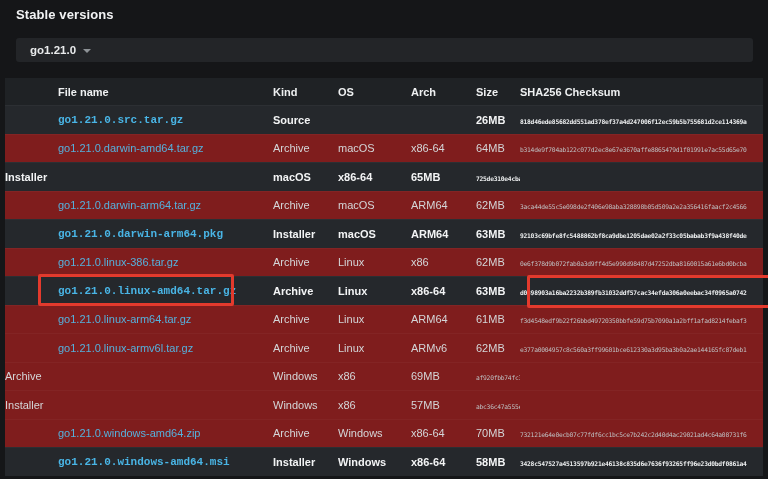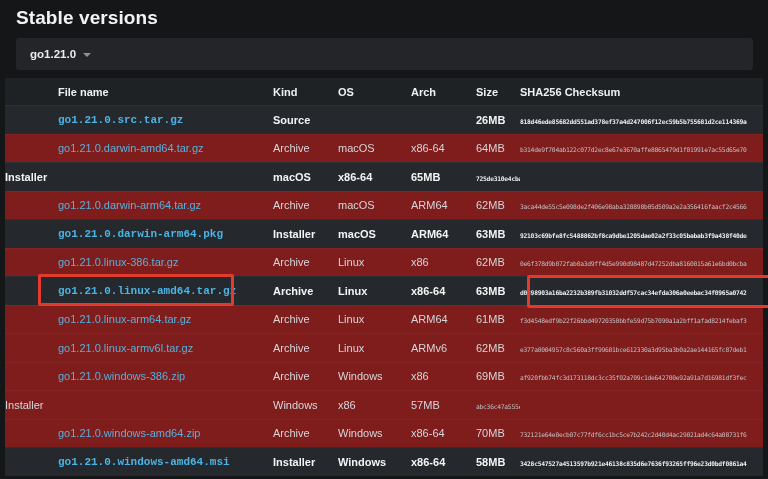--- a/index.html
+++ b/index.html
@@ -6,24 +6,24 @@
   html,body { width:768px; height:479px; }
   body {
     position:relative;
     background:#151618;
     overflow:hidden;
     font-family:"Liberation Sans", sans-serif;
     -webkit-font-smoothing:antialiased;
   }
   .page-title {
     position:absolute; left:16px; top:7px;
-    font-size:19px; font-weight:700; color:#f2f3f4; letter-spacing:.1px;
+    font-size:13px; font-weight:700; color:#f2f3f4; letter-spacing:.1px;
   }
   .version-bar {
-    position:absolute; left:16px; top:38px; width:737px; height:32px;
+    position:absolute; left:16px; top:38px; width:737px; height:24px;
     background:#232528; border-radius:3px;
     display:flex; align-items:center; padding-left:14px; cursor:pointer;
   }
   .version-label { font-size:11.5px; font-weight:700; color:#e9ebec; }
   .chevron {
     width:0; height:0; margin-left:7px; margin-top:2px;
     border-left:4px solid transparent; border-right:4px solid transparent;
     border-top:4px solid #8d9296;
   }
   .dl-table {
@@ -173,23 +173,20 @@
       <a class="file-link">go1.21.0.linux-armv6l.tar.gz</a>
     </div>
     <div class="cell c-kind">Archive</div>
     <div class="cell c-os">Linux</div>
     <div class="cell c-arch">ARMv6</div>
     <div class="cell c-size">62MB</div>
     <div class="cell cell-sha"><span class="sha">e377a0004957c8c560a3ff99601bce612330a3d95ba3b0a2ae144165fc87deb1</span></div>
   </div>
 
   <div class="trow">
-    <div class="cell cell-file">
-      <a class="file-link">go1.21.0.windows-386.zip</a>
-    </div>
     <div class="cell c-kind">Archive</div>
     <div class="cell c-os">Windows</div>
     <div class="cell c-arch">x86</div>
     <div class="cell c-size">69MB</div>
     <div class="cell cell-sha"><span class="sha">af920fbb74fc3d173118dc3cc35f02a709c1de642700e92a91a7d16981df3fec</span></div>
   </div>
 
   <div class="trow">
     <div class="cell c-kind">Installer</div>
     <div class="cell c-os">Windows</div>

